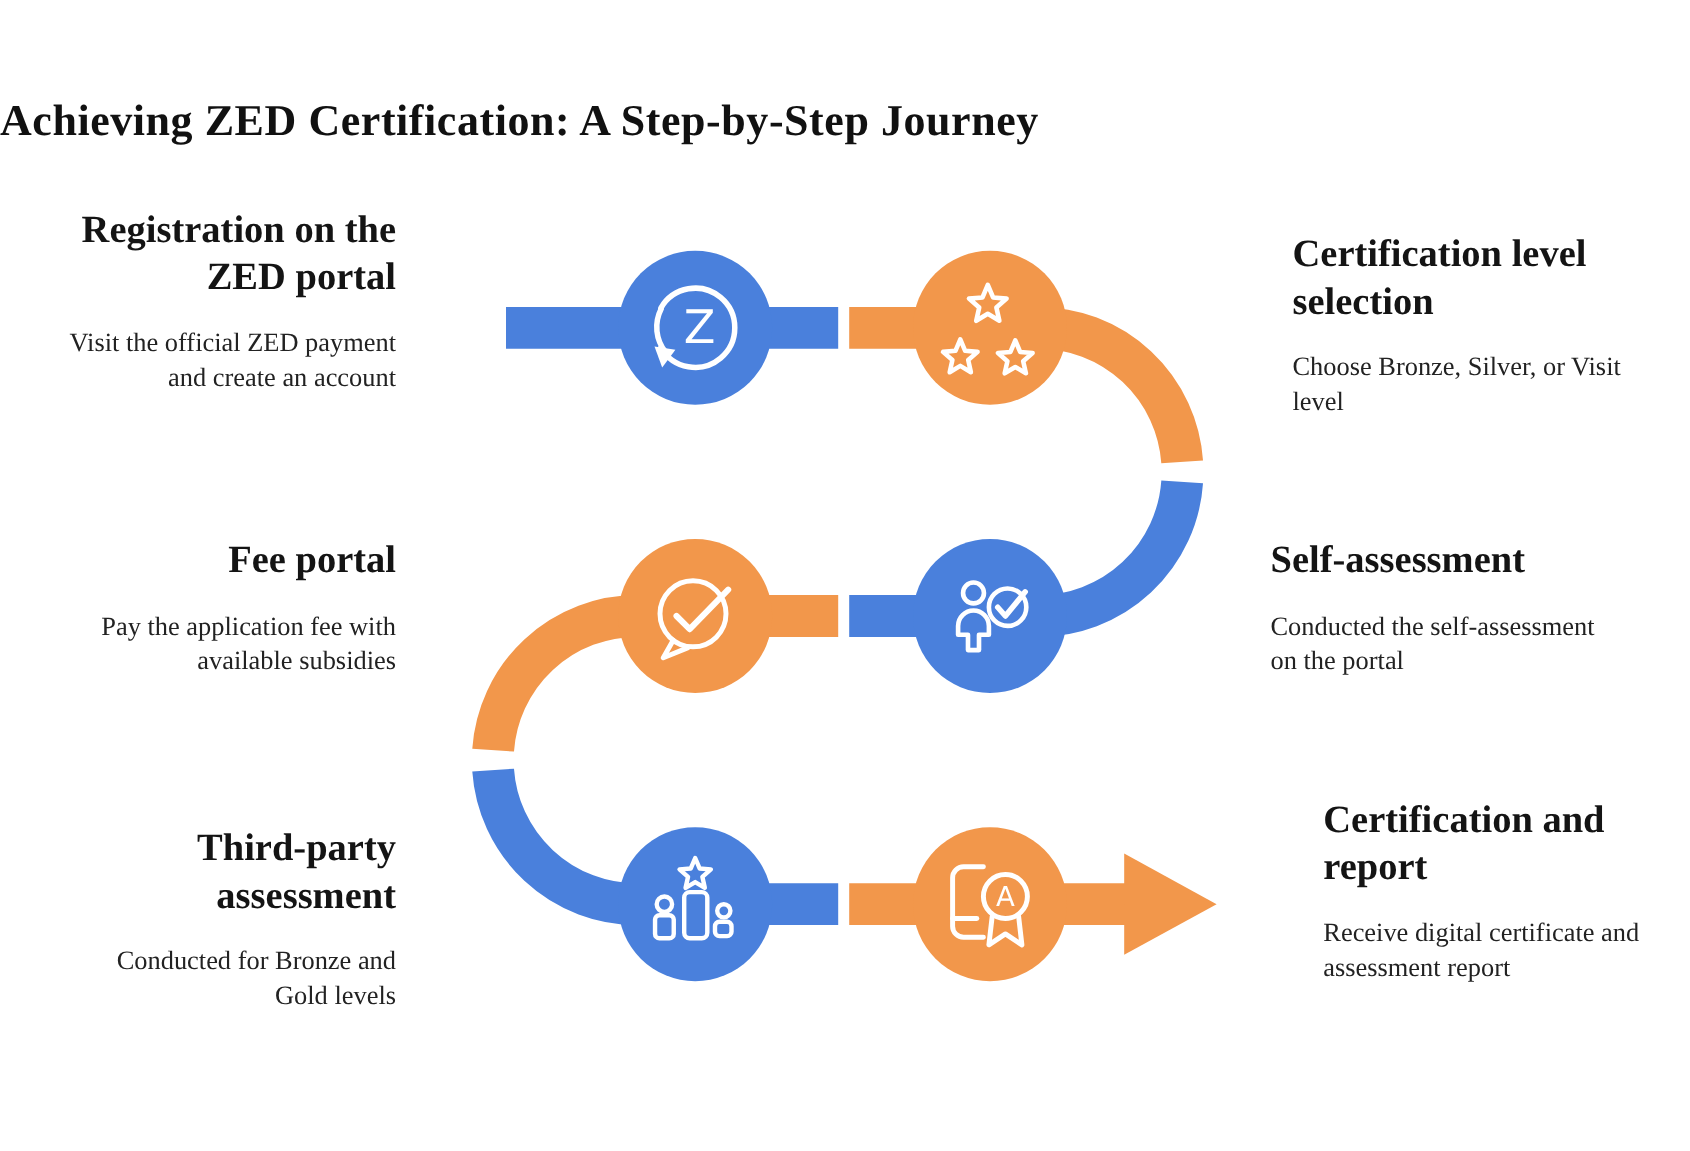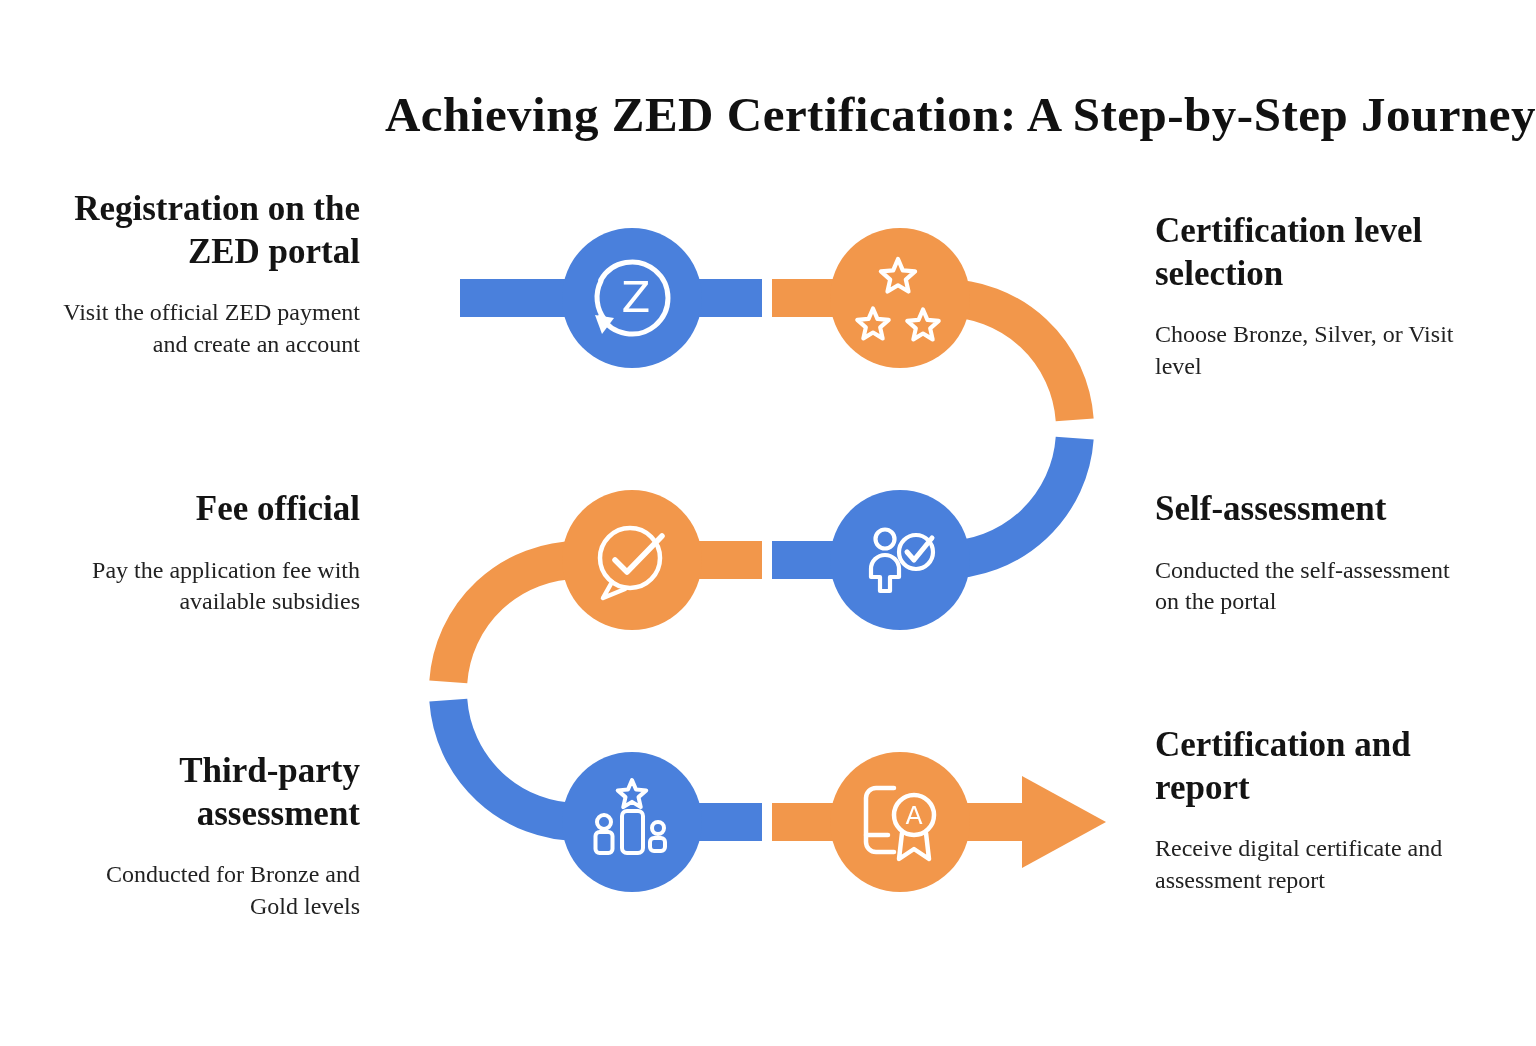--- a/index.html
+++ b/index.html
@@ -1,47 +1,47 @@
 <!DOCTYPE html>
 <html><head>
 <meta charset="utf-8">
 <style>
   html,body{margin:0;padding:0;background:#ffffff;}
   .stage{
     position:relative;width:1536px;height:1046px;background:#ffffff;
     font-family:"Liberation Serif", serif;color:#151515;overflow:hidden;
   }
   .title{
-    position:absolute;left:0;top:86px;width:1536px;text-align:right;
-    font-size:49px;font-weight:700;letter-spacing:0.5px;color:#111;
+    position:absolute;left:0;top:86px;width:1536px;text-align:left;
+    font-size:40px;font-weight:700;letter-spacing:0.5px;color:#111;
   }
   .step-text{position:absolute;}
   .step-text .heading{font-size:35px;font-weight:700;line-height:1.22;color:#141414;}
   .step-text .body{font-size:24px;line-height:1.32;margin-top:24px;color:#222;}
   .left-col{right:1176px;width:300px;text-align:right;}
   .right-col{left:1155px;width:322px;text-align:left;}
   .l1{top:188px;} .l2{top:488px;} .l3{top:750px;}
-  .r1{top:210px;} .r2{top:488px;} .r3{top:724px;}
+  .r1{top:210px;margin-left:20px;} .r2{top:488px;} .r3{top:724px;margin-left:48px;}
   svg .track{fill:none;stroke-width:38;stroke-linecap:butt;}
   svg .icon{stroke:#ffffff;fill:none;stroke-linejoin:round;stroke-linecap:round;}
   svg text.glyph{fill:#ffffff;stroke:none;font-family:"DejaVu Sans",sans-serif;text-anchor:middle;}
 </style>
 </head>
 <body>
 
 <div class="stage">
 
   <div class="title">Achieving ZED Certification: A Step-by-Step Journey</div>
 
   <div class="step-text left-col l1">
     <div class="heading">Registration on the ZED portal</div>
     <div class="body">Visit the official ZED payment and create an account</div>
   </div>
   <div class="step-text left-col l2">
-    <div class="heading">Fee official</div>
+    <div class="heading">Fee portal</div>
     <div class="body">Pay the application fee with available subsidies</div>
   </div>
   <div class="step-text left-col l3">
     <div class="heading">Third-party assessment</div>
     <div class="body">Conducted for Bronze and Gold levels</div>
   </div>
 
   <div class="step-text right-col r1">
     <div class="heading">Certification level selection</div>
     <div class="body">Choose Bronze, Silver, or Visit level</div>

